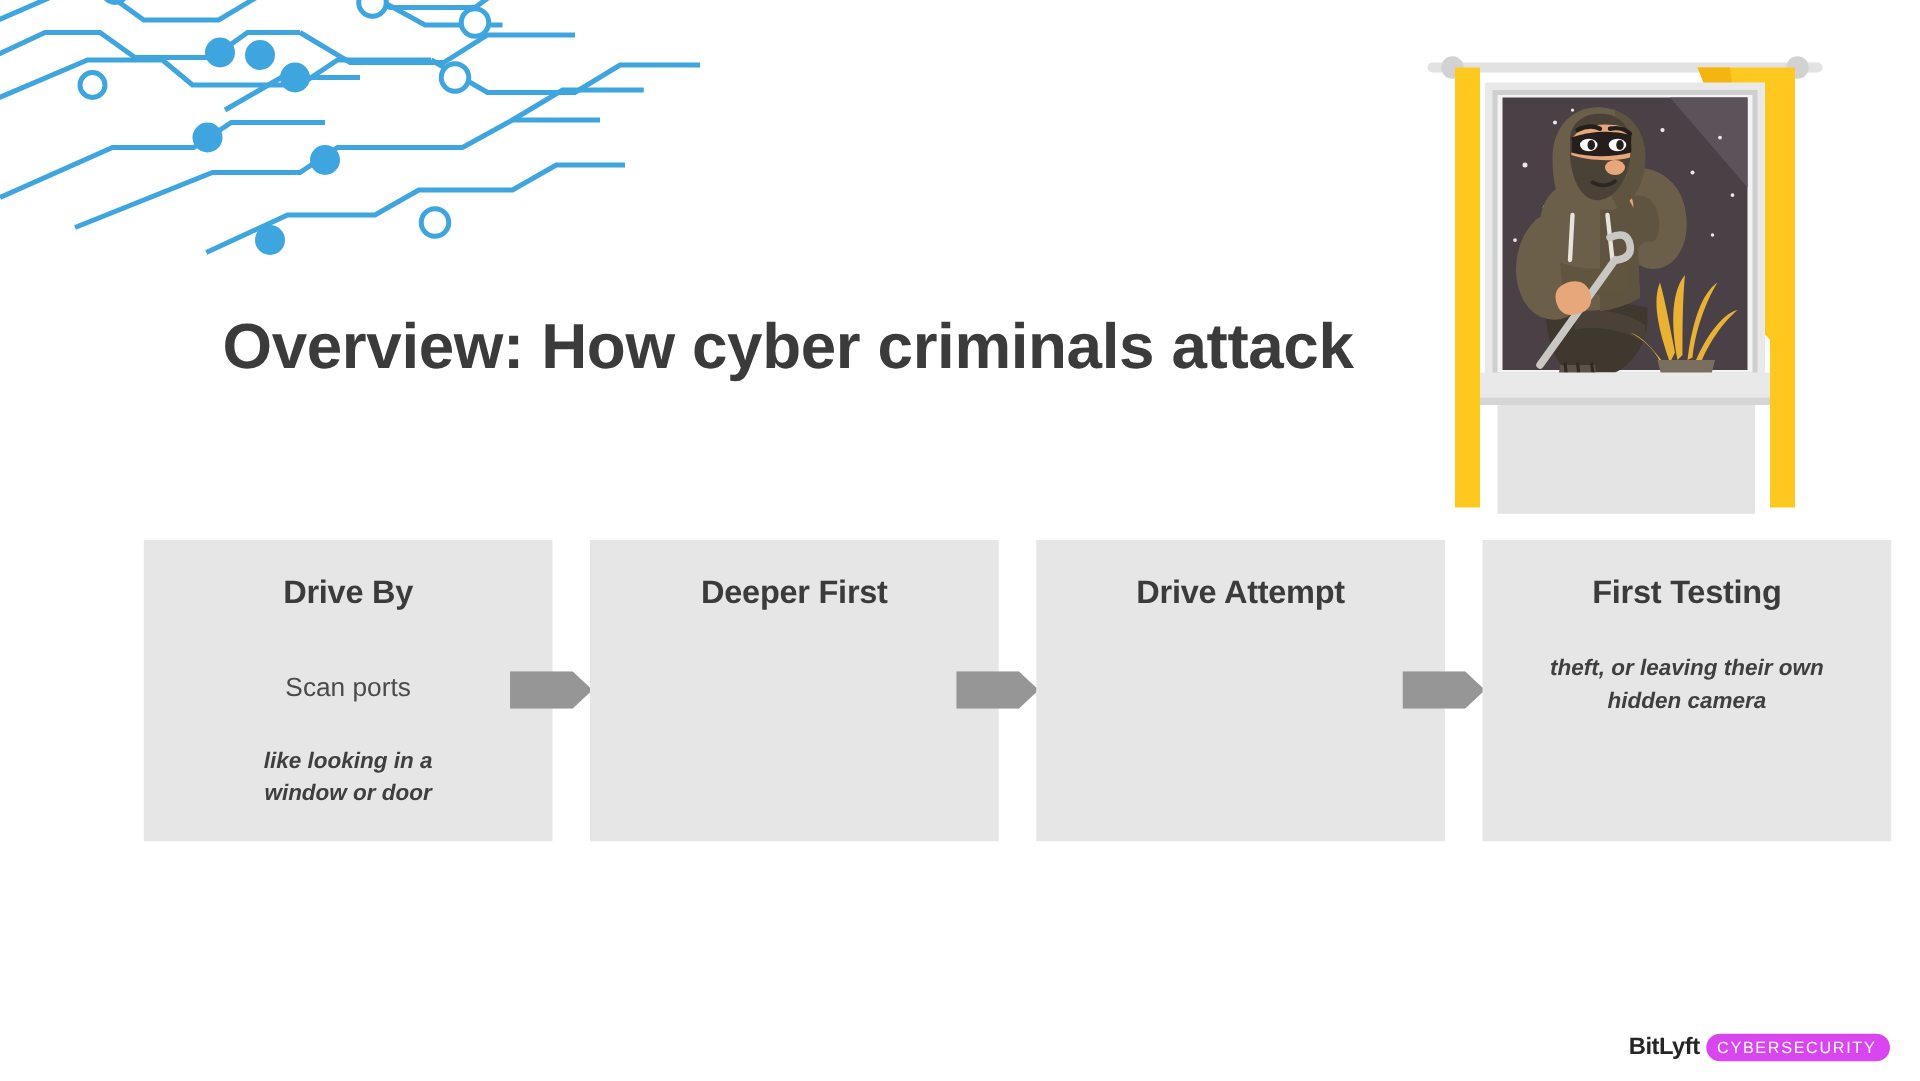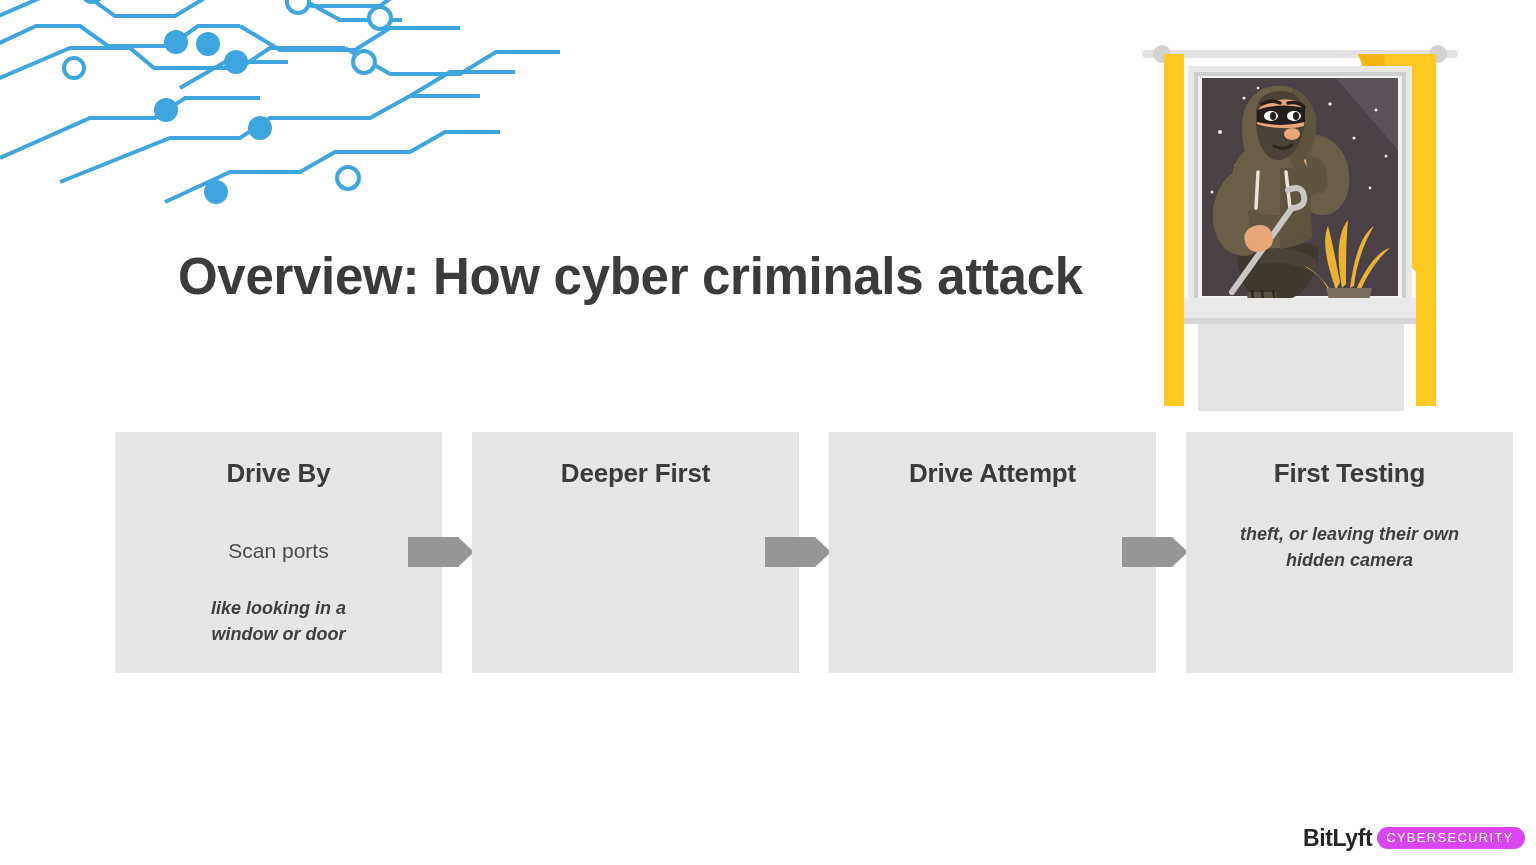--- a/index.html
+++ b/index.html
@@ -111,21 +111,21 @@
   #brand-logo {
     position: absolute;
     left: 1303px;
     top: 827px;
     height: 22px;
     display: flex;
     flex-direction: row;
     align-items: stretch;
   }
   #logo-wordmark {
-    font-size: 23px;
+    font-size: 19px;
     font-weight: bold;
     color: #262626;
     letter-spacing: -0.4px;
     line-height: 22px;
     padding-right: 5px;
   }
   #logo-tagline-pill {
     background: #d946ef;
     border-radius: 11px;
     color: #ffffff;

